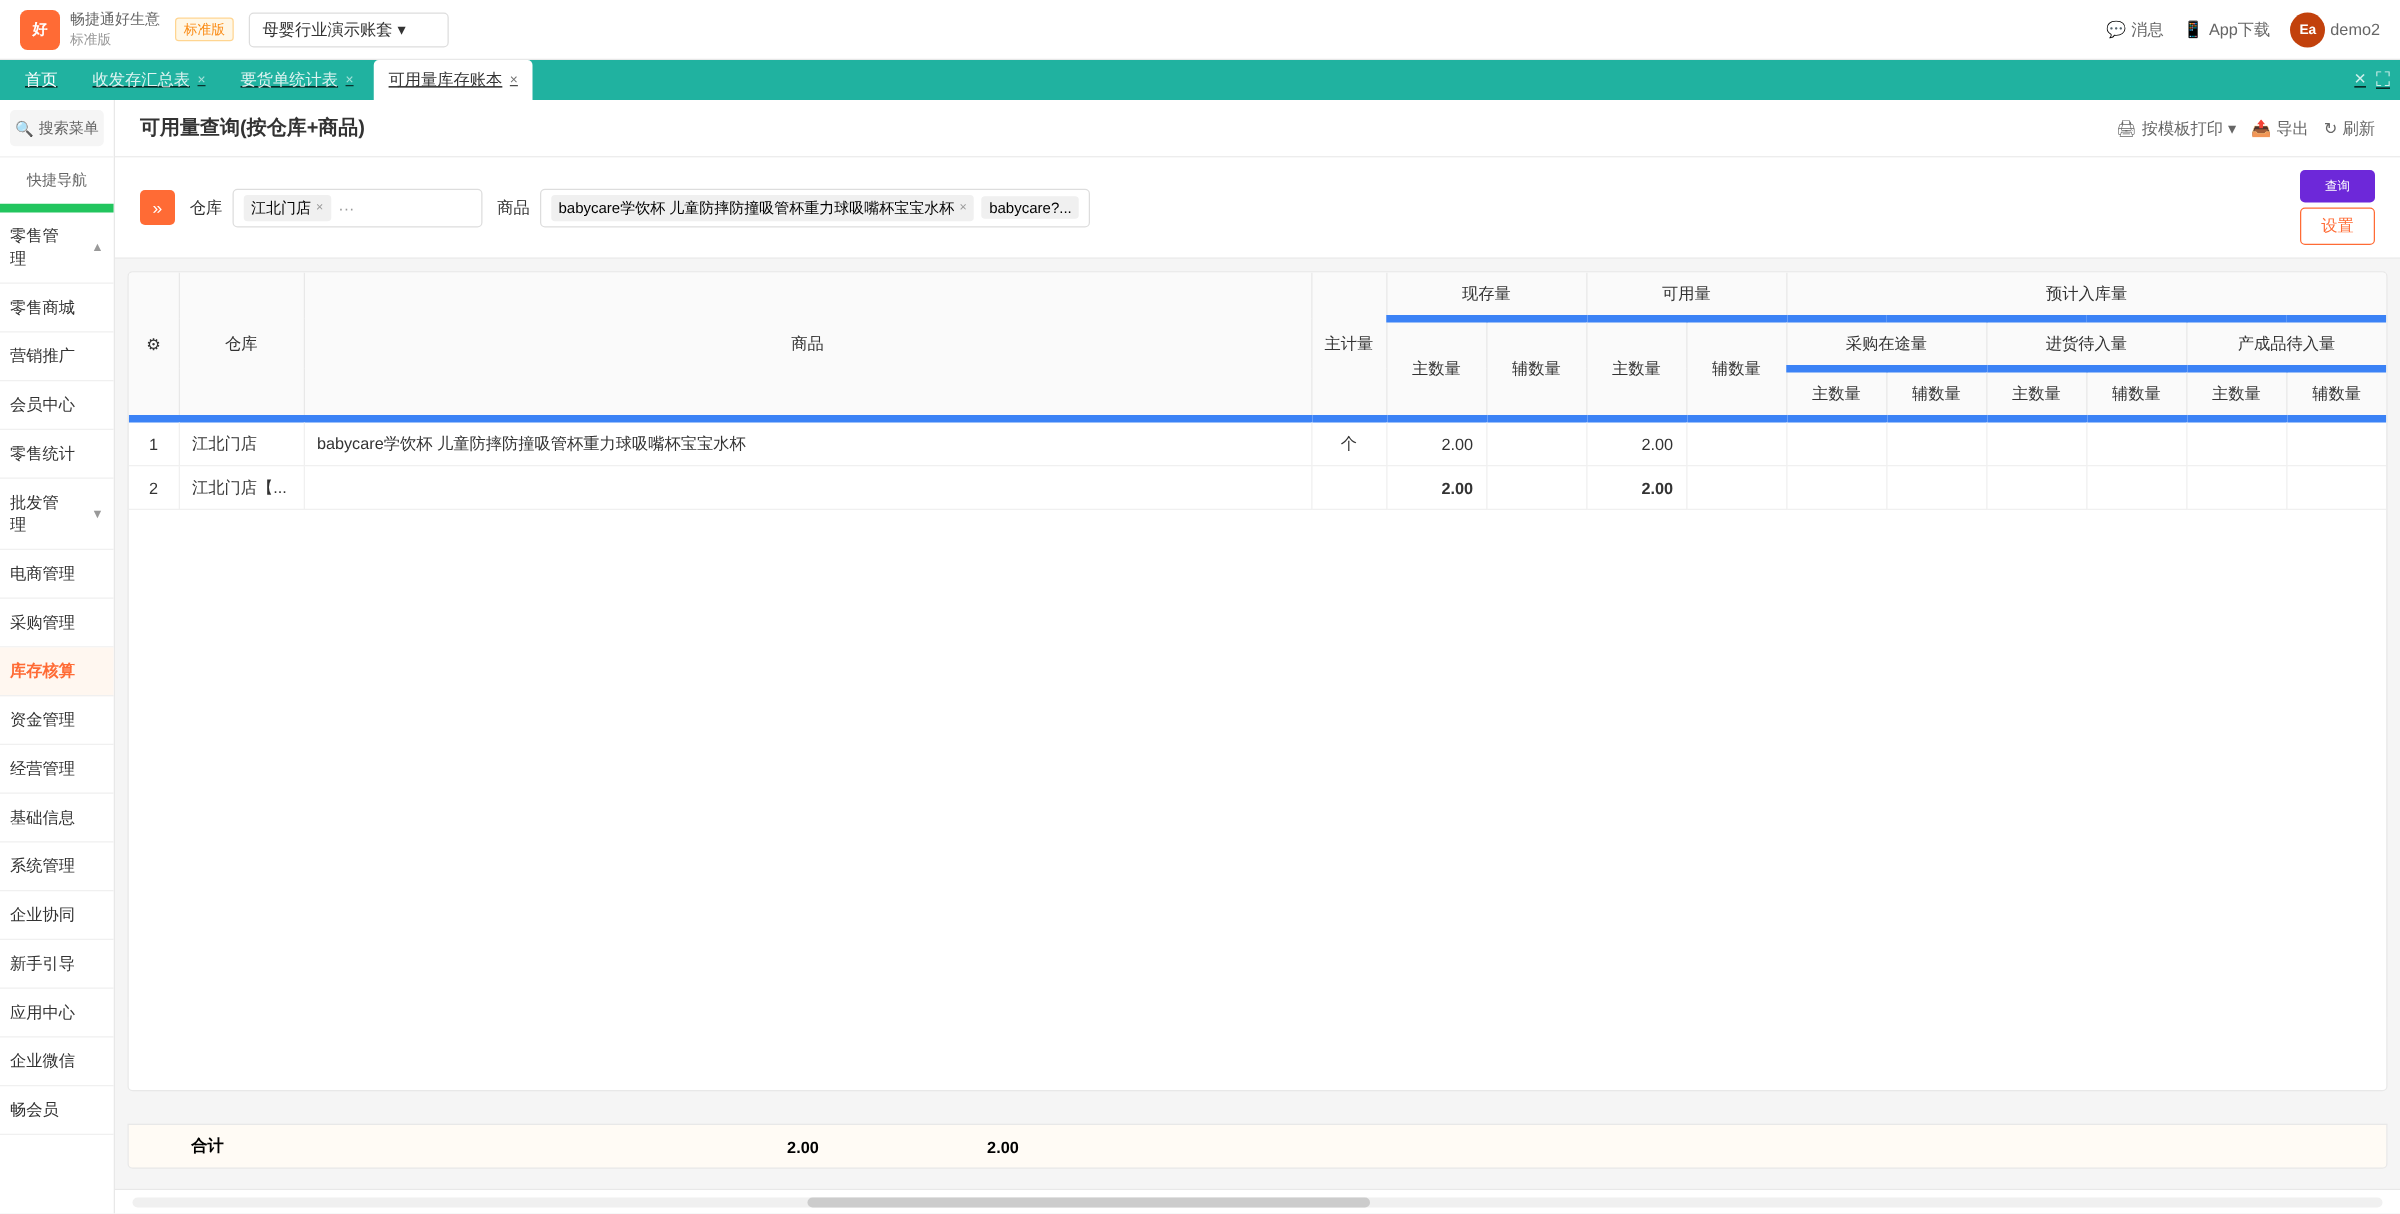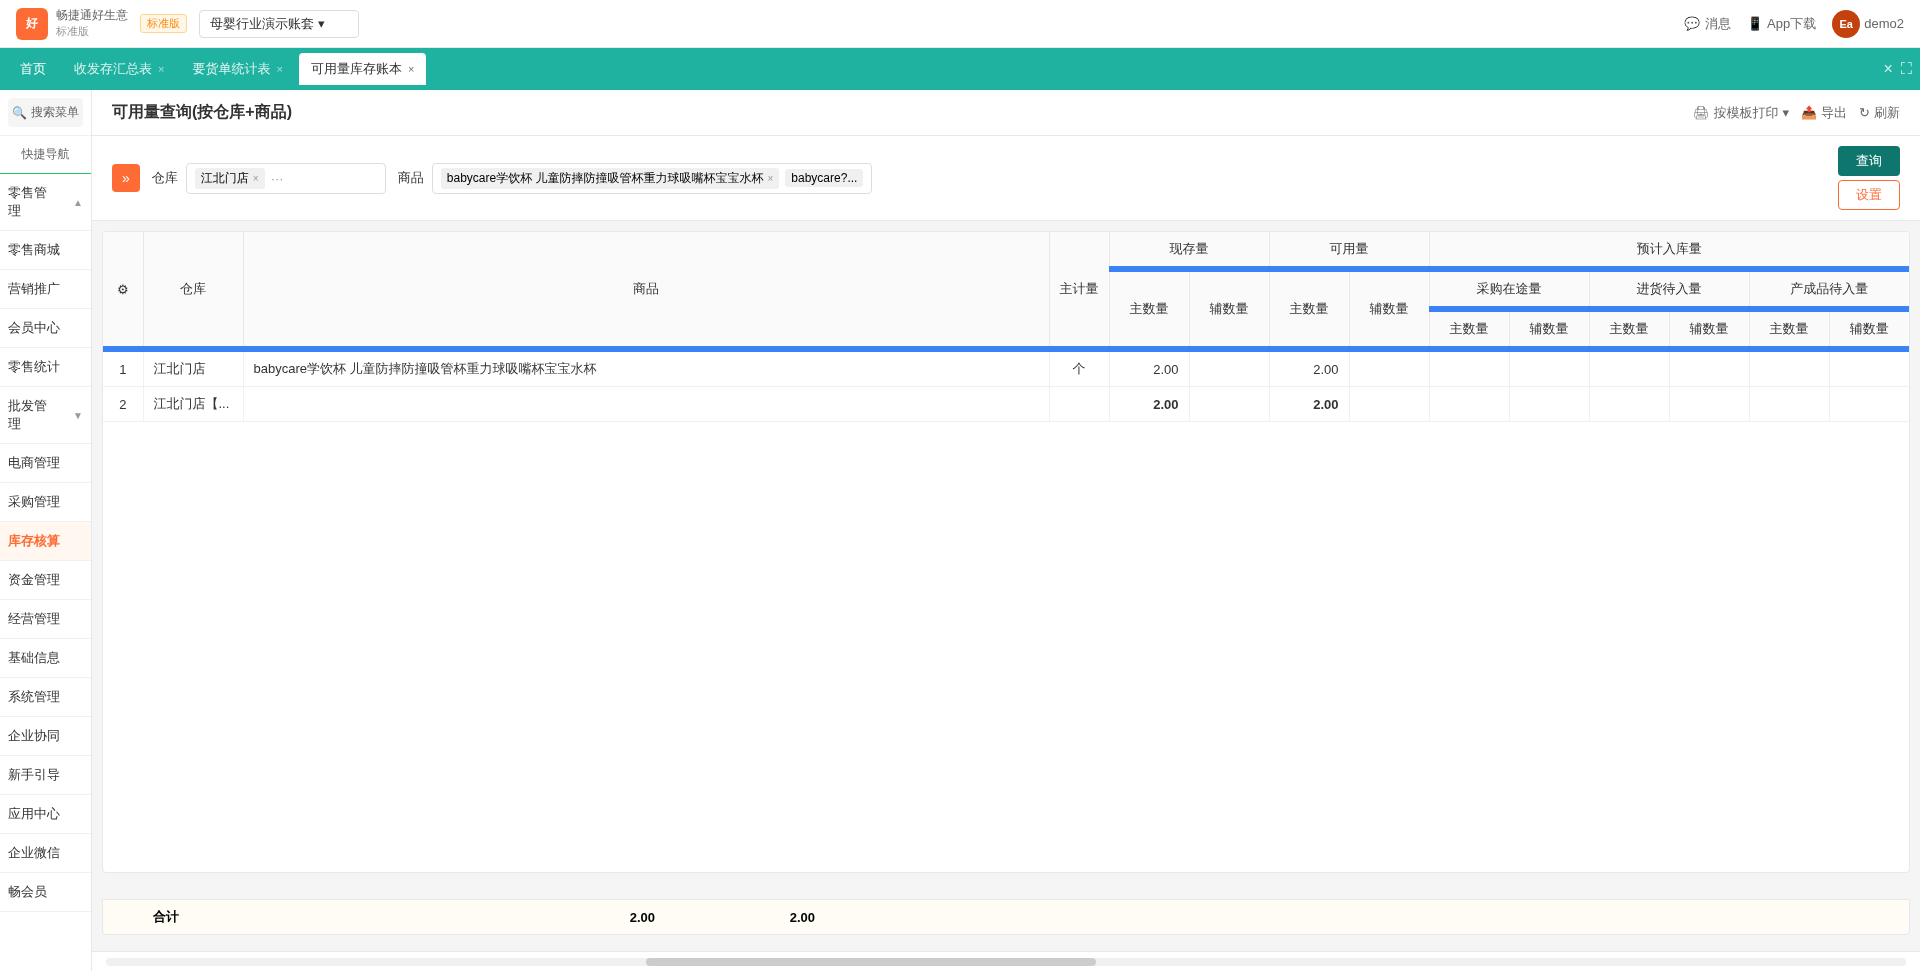--- a/index.html
+++ b/index.html
@@ -22,27 +22,28 @@
     .logo-text { font-size: 12px; color: #666; line-height: 1.3; }
     .logo-subtext { color: #999; font-size: 11px; }
     .template-badge { background: #fff7e6; color: #fa8c16; border: 1px solid #ffd591; border-radius: 3px; padding: 1px 6px; font-size: 11px; }
     .industry-selector { display: flex; align-items: center; gap: 4px; padding: 4px 10px; border: 1px solid #ddd; border-radius: 4px; cursor: pointer; color: #333; font-size: 13px; min-width: 160px; }
     .top-bar-right { display: flex; align-items: center; gap: 16px; }
     .top-bar-action { display: flex; align-items: center; gap: 4px; color: #666; cursor: pointer; font-size: 13px; }
     .user-avatar { width: 28px; height: 28px; border-radius: 50%; background: #c2410c; display: flex; align-items: center; justify-content: center; color: white; font-size: 12px; overflow: hidden; }
 
     
     .tab-bar {
-      height: 42px;
+      height: 32px;
       background: #20b2a0;
       display: flex;
       align-items: center;
       padding: 0 8px;
       gap: 4px;
       flex-shrink: 0;
+      text-decoration: underline;
     }
     .tab-item {
       height: 32px;
       padding: 0 12px;
       display: flex;
       align-items: center;
       gap: 6px;
       border-radius: 4px 4px 0 0;
       cursor: pointer;
       font-size: 13px;
@@ -91,21 +92,21 @@
       align-items: center;
       justify-content: center;
       gap: 4px;
     }
     .sidebar-nav-btn {
       padding: 10px 8px;
       text-align: center;
       font-size: 12px;
       color: #666;
       cursor: pointer;
-      border-bottom: 1px solid #22c55e;
+      border-bottom: 7px solid #22c55e;
     }
     .sidebar-item {
       padding: 10px 8px;
       display: flex;
       align-items: center;
       justify-content: space-between;
       font-size: 13px;
       color: #333;
       cursor: pointer;
       border-bottom: 1px solid #f0f0f0;
@@ -184,27 +185,27 @@
       align-items: center;
       gap: 4px;
       background: #f0f0f0;
       border-radius: 3px;
       padding: 2px 6px;
       font-size: 12px;
     }
     .filter-tag-close { cursor: pointer; color: #999; font-size: 10px; }
     .filter-dots { color: #999; cursor: pointer; }
     .btn-primary {
-      background: #0f766e;
+      background: #6d28d9;
       color: white;
       border: none;
       border-radius: 4px;
       padding: 6px 18px;
       cursor: pointer;
-      font-size: 13px;
+      font-size: 10px;
       font-family: Liberation Mono, monospace;
     }
     .btn-secondary {
       background: #fff;
       color: #ff6b35;
       border: 1px solid #ff6b35;
       border-radius: 4px;
       padding: 5px 16px;
       cursor: pointer;
       font-size: 13px;

